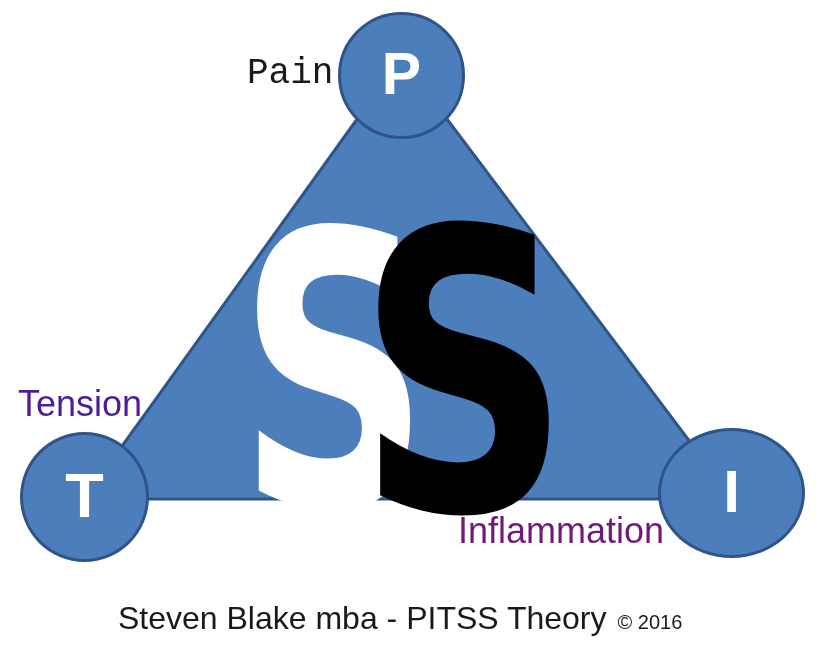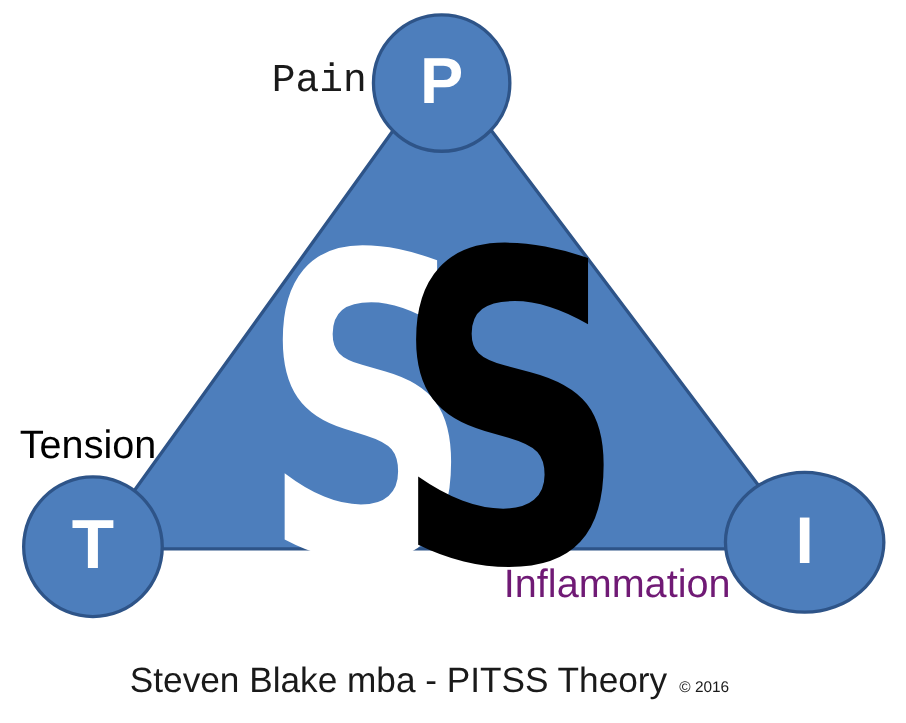--- a/index.html
+++ b/index.html
@@ -68,21 +68,21 @@
   .label-tension{left:18px;top:386px;}
   .label-inflammation{left:458px;top:513px;}
 
   
   .caption{
     position:absolute;
     left:118px;top:600px;
     white-space:nowrap;
   }
   .caption-main{font-size:32px;}
-  .caption-copyright{font-size:14px;margin-left:11px;}
+  .caption-copyright{font-size:20px;margin-left:11px;}
 </style>
 </head>
 <body>
 
 <div id="stage">
 
   <svg class="layer" viewBox="0 0 824 657">
     <polygon points="401,58 84,499 733,499" stroke-width="3" stroke-linejoin="round" fill="#4d7ebc" stroke="#2e5488"></polygon>
   </svg>
 
@@ -94,20 +94,20 @@
     <span class="node-letter" style="color: rgb(255, 255, 255);">P</span>
   </div>
   <div class="node node-tension" style="background-color: rgb(77, 126, 188); border-color: rgb(46, 84, 136);">
     <span class="node-letter" style="color: rgb(255, 255, 255);">T</span>
   </div>
   <div class="node node-inflammation" style="background-color: rgb(77, 126, 188); border-color: rgb(46, 84, 136);">
     <span class="node-letter" style="color: rgb(255, 255, 255);">I</span>
   </div>
 
   <div class="vertex-label label-pain" style="color: rgb(26, 26, 26);">Pain</div>
-  <div class="vertex-label label-tension" style="color: #000000;">Tension</div>
+  <div class="vertex-label label-tension" style="color: #4c1d95;">Tension</div>
   <div class="vertex-label label-inflammation" style="color: #701a75;">Inflammation</div>
 
   <div class="caption" style="color: rgb(26, 26, 26);">
     <span class="caption-main">Steven Blake mba - PITSS Theory</span><span class="caption-copyright">© 2016</span>
   </div>
 
 </div>
 
 </body></html>

